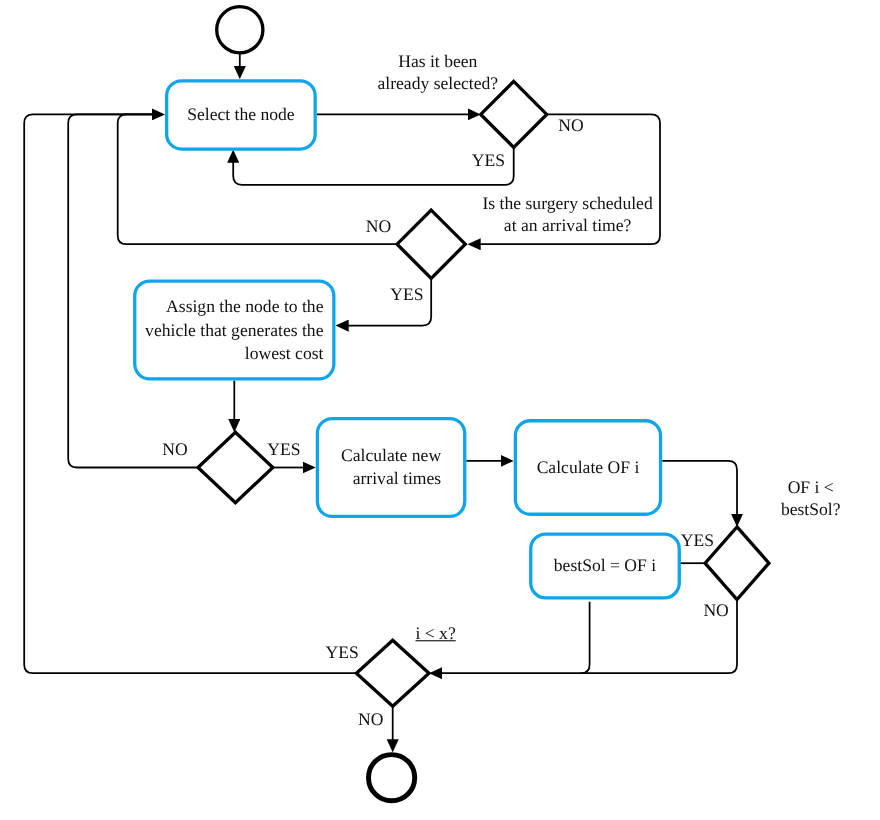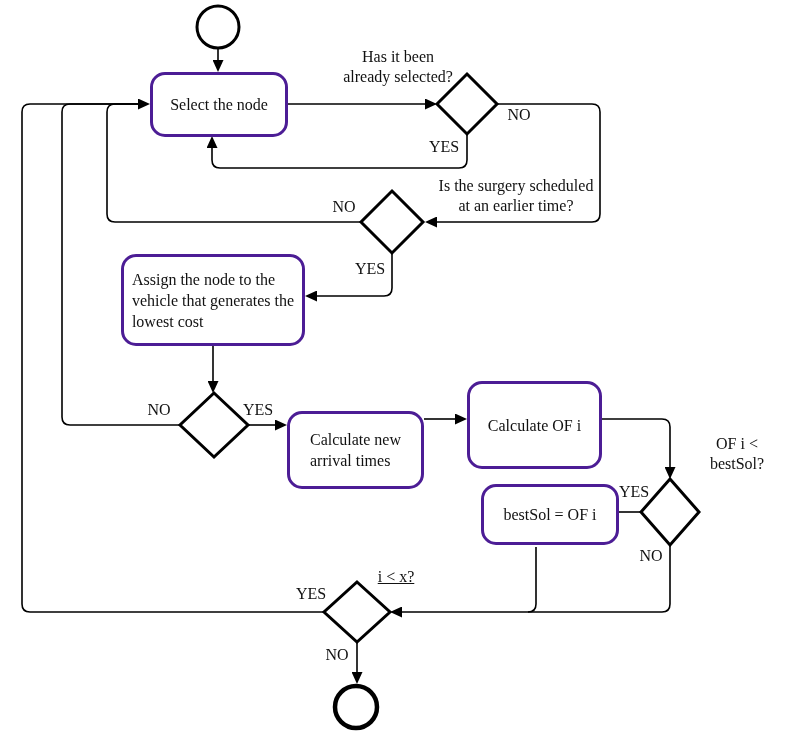--- a/index.html
+++ b/index.html
@@ -17,27 +17,27 @@
     overflow: hidden;
   }
   svg.wires {
     position: absolute;
     left: 0; top: 0;
     width: 800px; height: 745px;
   }
   .box {
     position: absolute;
     box-sizing: border-box;
-    border: 3px solid #4c1d95;
+    border: 3px solid #0ea5e9;
     border-radius: 15px;
     background: #ffffff;
     display: flex;
     align-items: center;
     justify-content: center;
-    text-align: left;
+    text-align: right;
     font-size: 16px;
     line-height: 21px;
     white-space: pre-line;
     padding: 2px 6px;
   }
   .label {
     position: absolute;
     transform: translate(-50%, -50%);
     font-size: 16px;
     line-height: 20px;
@@ -86,32 +86,32 @@
     <polygon points="670,479 699,512 670,545 641,512" fill="#ffffff" stroke="#000000" stroke-width="3"></polygon>
     <polygon points="357,582 390,612 357,642 324,612" fill="#ffffff" stroke="#000000" stroke-width="3"></polygon>
   </svg>
 
   <div class="box" style="left:150px; top:72px; width:138px; height:65px;">Select the node</div>
 
   <div class="box" style="left:121px; top:254px; width:184px; height:92px;font-family:Liberation Serif, serif;">Assign the node to the
 vehicle that generates the
 lowest cost</div>
 
-  <div class="box" style="left:287px; top:379px; width:137px; height:78px;margin-top:32px;">Calculate new
+  <div class="box" style="left:287px; top:379px; width:137px; height:92px;">Calculate new
 arrival times</div>
 
   <div class="box" style="left:467px; top:381px; width:135px; height:88px;">Calculate OF i</div>
 
   <div class="box" style="left:459px; top:484px; width:138px; height:61px;margin-left:22px;">bestSol = OF i</div>
 
   <div class="label" style="left:398px; top:67px;">Has it been
 already selected?</div>
 
   <div class="label" style="left:516px; top:196px;">Is the surgery scheduled
-at an earlier time?</div>
+at an arrival time?</div>
 
 
   <div class="label" style="left:737px; top:454px;">OF i &lt; bestSol?</div>
 
   <div class="label" style="left:396px; top:577px;text-decoration:underline;">i &lt; x?</div>
 
   <div class="label" style="left:519px; top:115px;">NO</div>
 
   <div class="label" style="left:444px; top:147px;">YES</div>
 

